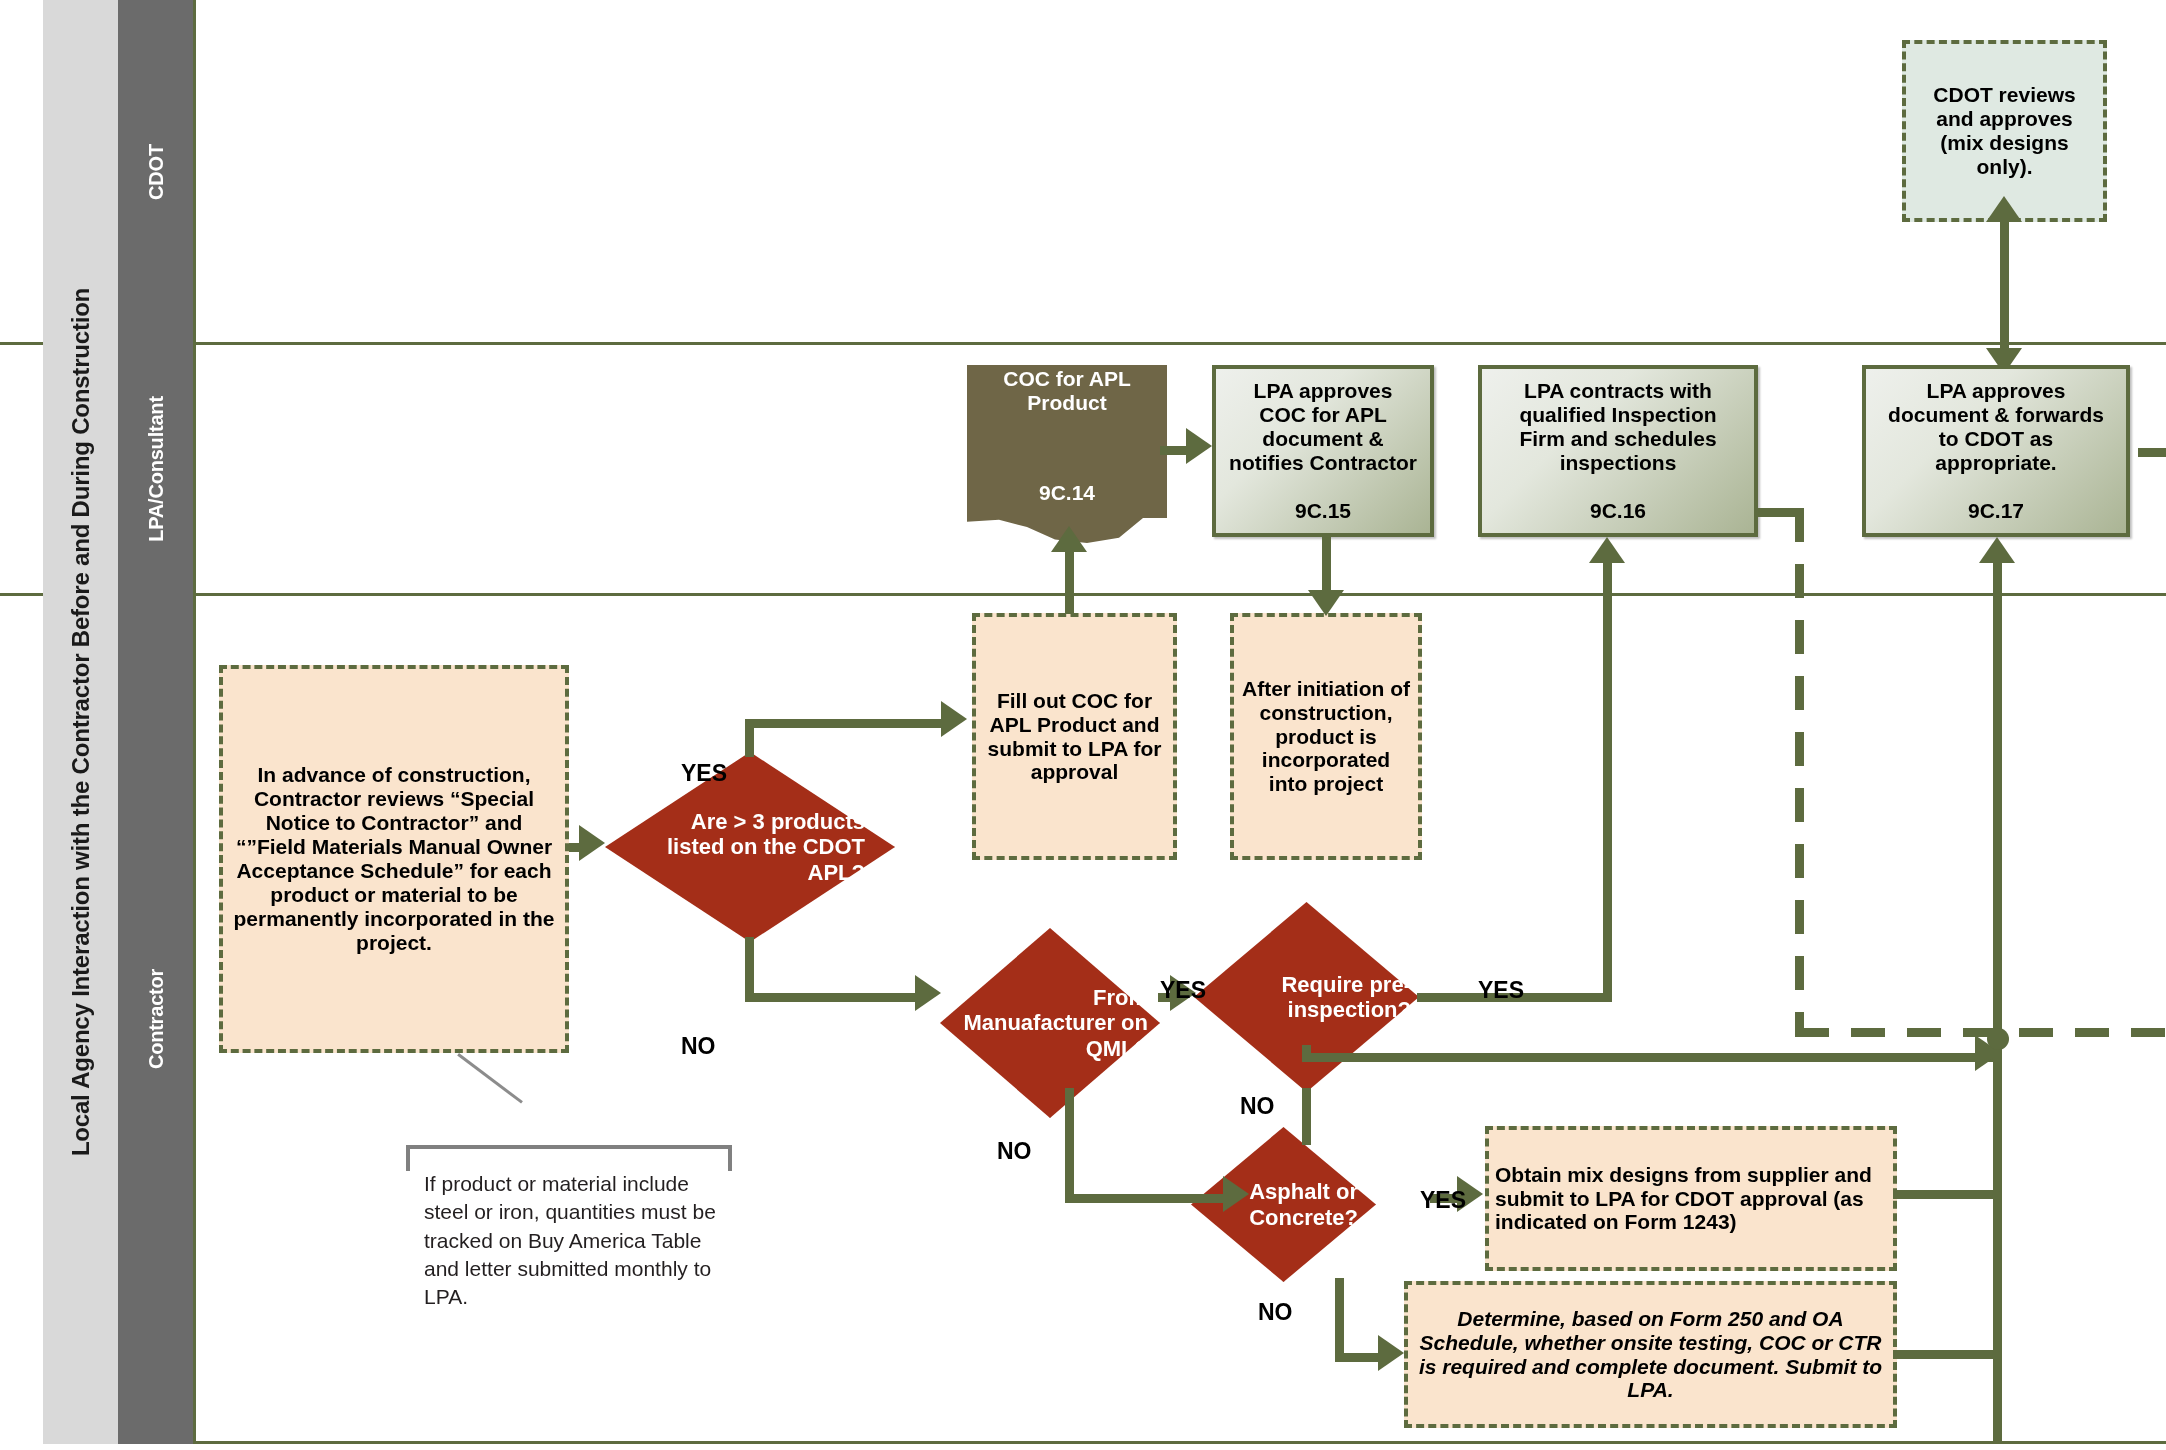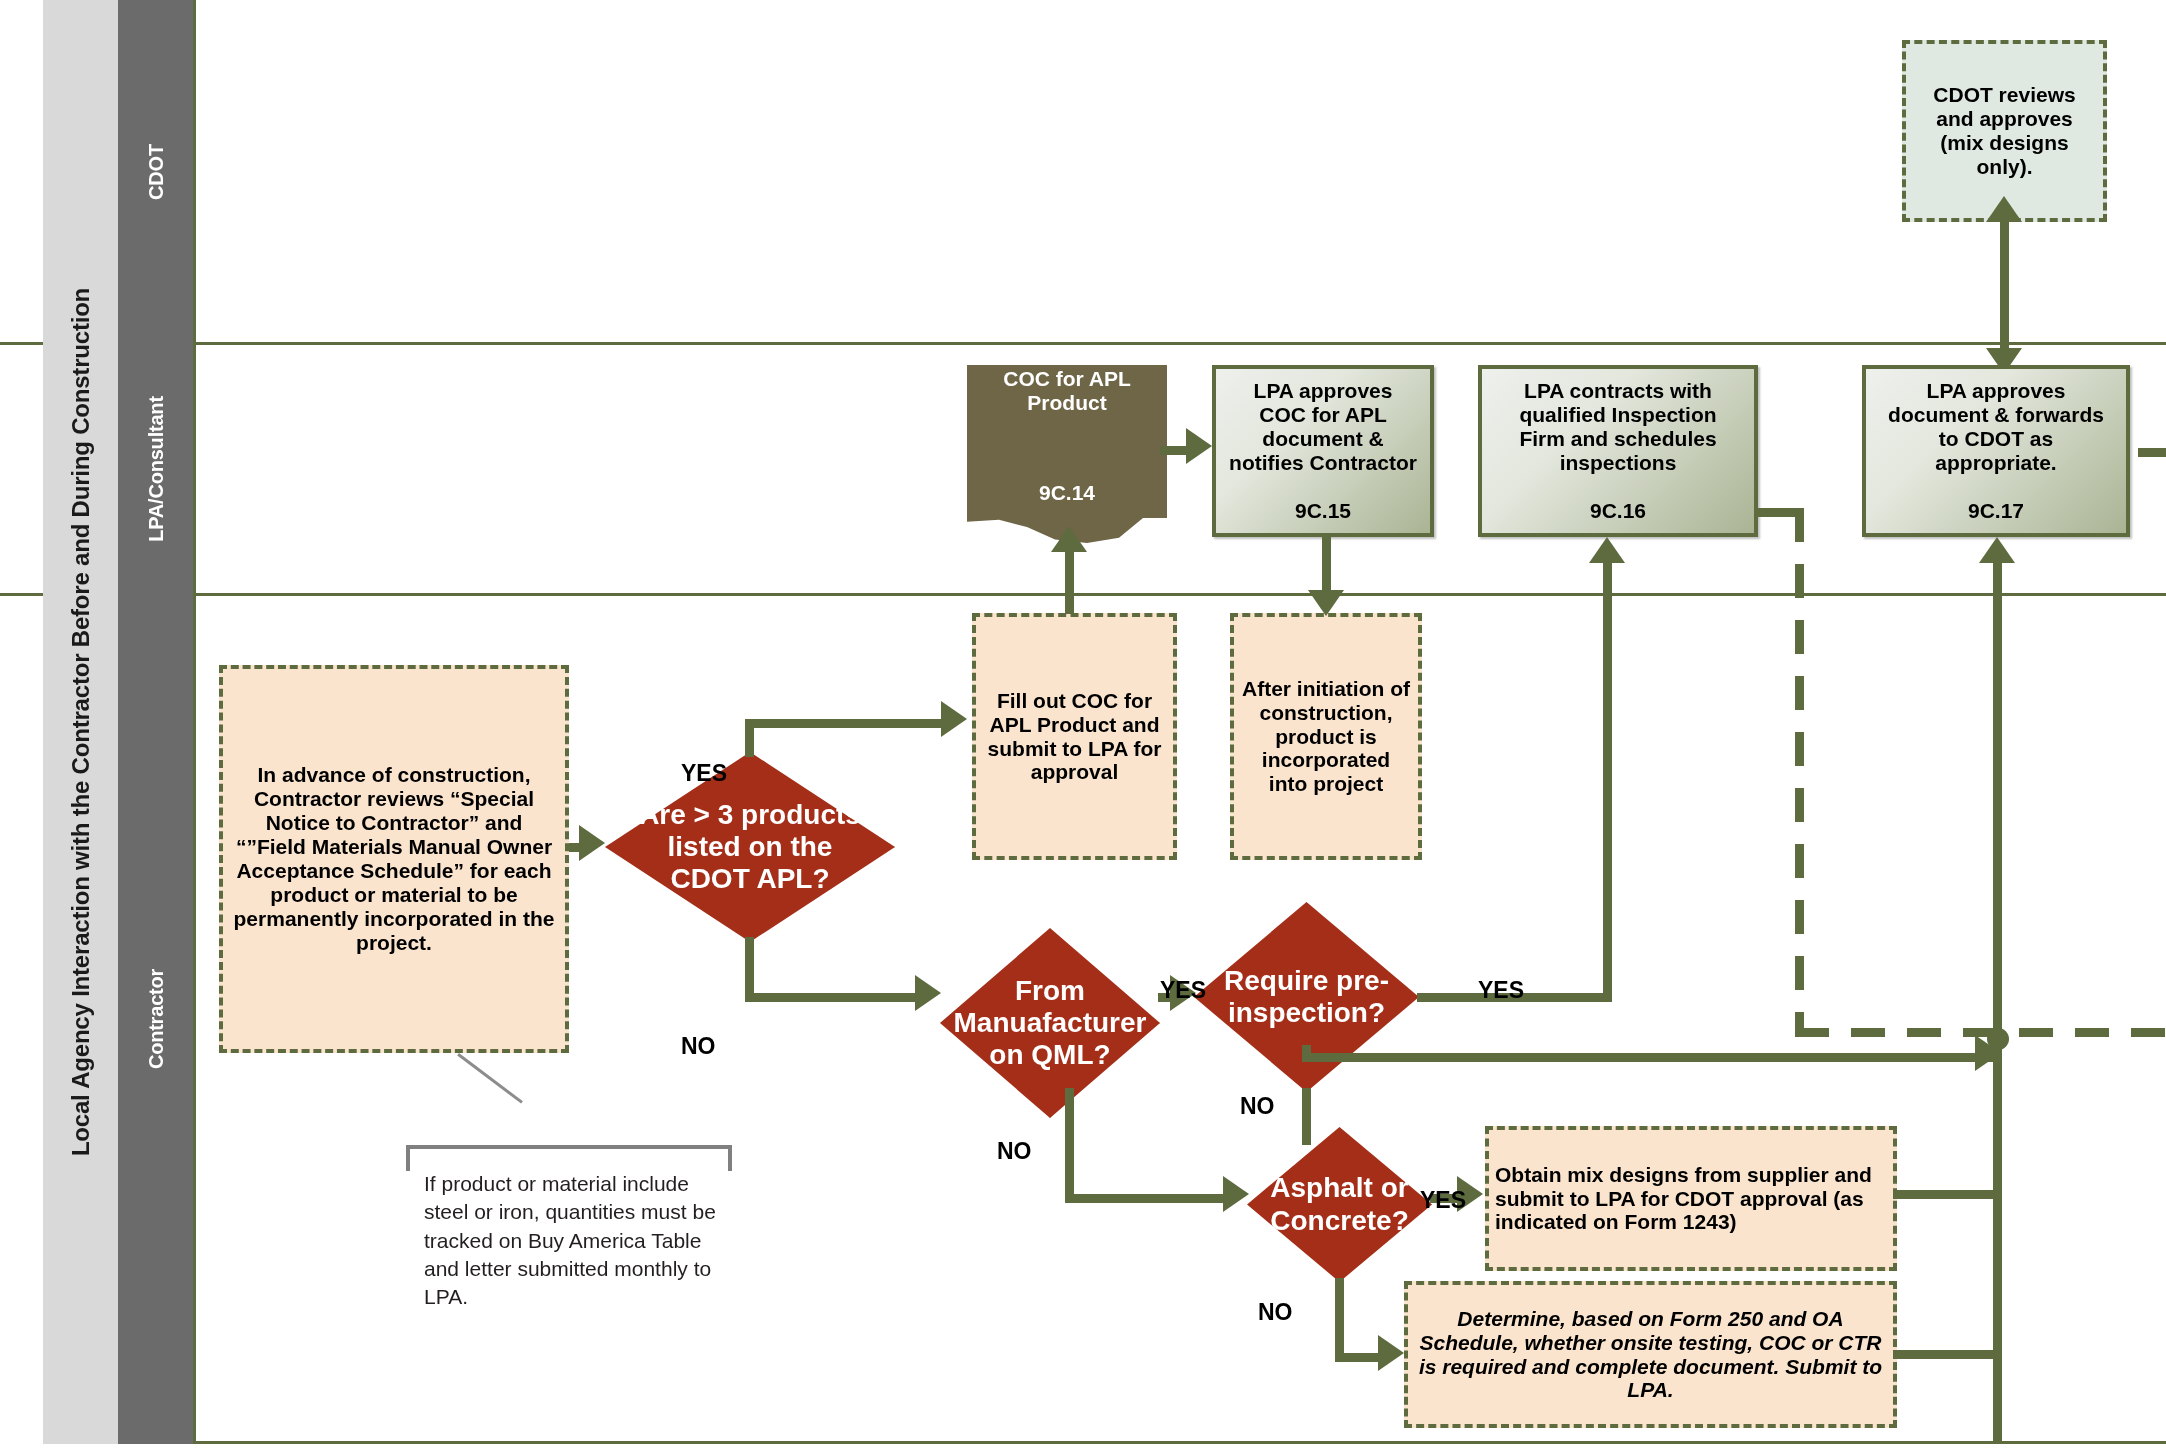--- a/index.html
+++ b/index.html
@@ -42,21 +42,21 @@
        clip-path:polygon(0% 0%,100% 0%,100% 86%,88% 86%,76% 97%,60% 100%,44% 98%,30% 91%,16% 87%,0% 88%);}
   .doc span{padding-bottom:18px;}
 
   
   .dia{position:absolute;}
   .dia .shape{position:absolute;inset:0;background:#a42e18;
       -webkit-clip-path:polygon(50% 0%,100% 50%,50% 100%,0% 50%);
       clip-path:polygon(50% 0%,100% 50%,50% 100%,0% 50%);
       box-shadow:2px 2px 3px rgba(0,0,0,.3);}
   .dia .lab{position:absolute;inset:0;display:flex;align-items:center;justify-content:center;
-      color:#fff;font-size:28px;font-weight:bold;text-align:center;line-height:1.15;}
+      color:#fff;font-size:22px;font-weight:bold;text-align:right;line-height:1.15;}
 
   
   .hline{position:absolute;height:9px;background:#5d6b3f;}
   .vline{position:absolute;width:9px;background:#5d6b3f;}
   .hdash{position:absolute;height:9px;
      background-image:linear-gradient(to right,#5d6b3f 0 34px,transparent 34px 56px);
      background-size:56px 9px;background-repeat:repeat-x;}
   .vdash{position:absolute;width:9px;
      background-image:linear-gradient(to bottom,#5d6b3f 0 34px,transparent 34px 56px);
      background-size:9px 56px;background-repeat:repeat-y;}
@@ -178,21 +178,21 @@
       </div>
   </div>
 
   <div class="dia" style="left:1194px;top:902px;width:225px;height:190px;">
     <div class="shape"></div>
     <div class="lab">
         <span style="padding:0 8px;">Require pre-inspection?</span>
       </div>
   </div>
 
-  <div class="dia" style="left:1247px;top:1127px;width:185px;height:155px;">
+  <div class="dia" style="left:1191px;top:1127px;width:185px;height:155px;">
     <div class="shape"></div>
     <div class="lab">
         <span style="padding:0 18px;">Asphalt or Concrete?</span>
       </div>
   </div>
 
   <div class="hline" style="left:569px;top:843px;width:10px;"></div>
   <div class="arw arw-r" style="left:579px;top:825px;"></div>
 
   <div class="vline" style="left:745px;top:719px;height:38px;"></div>

